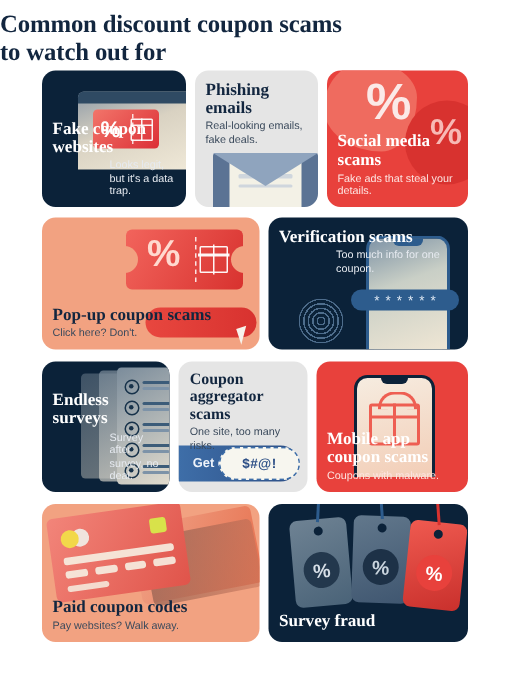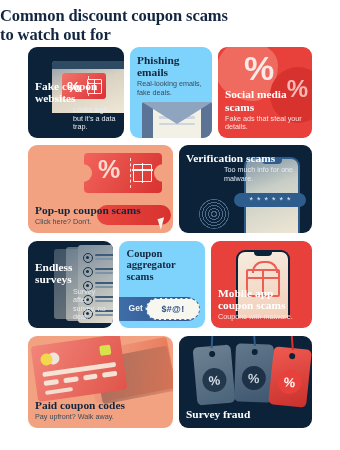--- a/index.html
+++ b/index.html
@@ -31,21 +31,21 @@
   .r3{top:194px;height:87px;}
   .r4{top:289px;height:92px;}
 
   .card{
     position:relative;
     border-radius:9px;
     overflow:hidden;
     box-sizing:border-box;
   }
   .c-dark{background:#0b2239;}
-  .c-cream{background:#7dd3fc;}
+  .c-cream{background:#e5e5e5;}
   .c-red{background:#e8413c;}
   .c-peach{background:#f2a281;}
 
   
   .w-a{width:96px;}     
   .w-b{width:82px;}     
   .w-c{width:94px;}     
   .w-half-l{width:145px;}
   .w-half-r{width:133px;}
   .w-t1{width:88px;}
@@ -342,21 +342,21 @@
             <span>*</span>
             <span>*</span>
             <span>*</span>
             <span>*</span>
             <span>*</span>
           </div>
           <div class="fp"></div>
         </div>
         <div class="txt top">
           <p class="h">Verification scams</p>
-          <p class="s">Too much info for one malware.</p>
+          <p class="s">Too much info for one coupon.</p>
         </div>
       </div>
     </div>
 
     <div class="row r3">
 
       <div class="card c-dark w-t1 t-light">
         <div class="art">
           <div class="form f1"></div>
           <div class="form f2"></div>
@@ -400,20 +400,21 @@
         </div>
         <div class="txt">
           <p class="h">Endless surveys</p>
           <p class="s">Survey after survey, no deal.</p>
         </div>
       </div>
 
       <div class="card c-cream w-t2 t-dark">
         <div class="txt top">
           <p class="h sm">Coupon aggregator scams</p>
+          <p class="s">One site, too many risks.</p>
         </div>
         <div class="getcode">
           <span class="lbl">Get code</span>
           <span class="codebox">
             <span>$#@!</span>
           </span>
         </div>
       </div>
 
       <div class="card c-red w-t3 t-onred">
@@ -447,21 +448,21 @@
                 <i></i>
                 <i></i>
                 <i></i>
                 <i></i>
               </span>
             <span class="name"></span>
           </div>
         </div>
         <div class="txt">
           <p class="h">Paid coupon codes</p>
-          <p class="s">Pay upfront? Walk away.</p>
+          <p class="s">Pay websites? Walk away.</p>
         </div>
       </div>
 
       <div class="card c-dark w-half-r t-light">
         <div class="art">
           <div class="tag tg1">
             <span class="str"></span>
             <span class="hole"></span>
             <span class="pc">%</span>
           </div>

